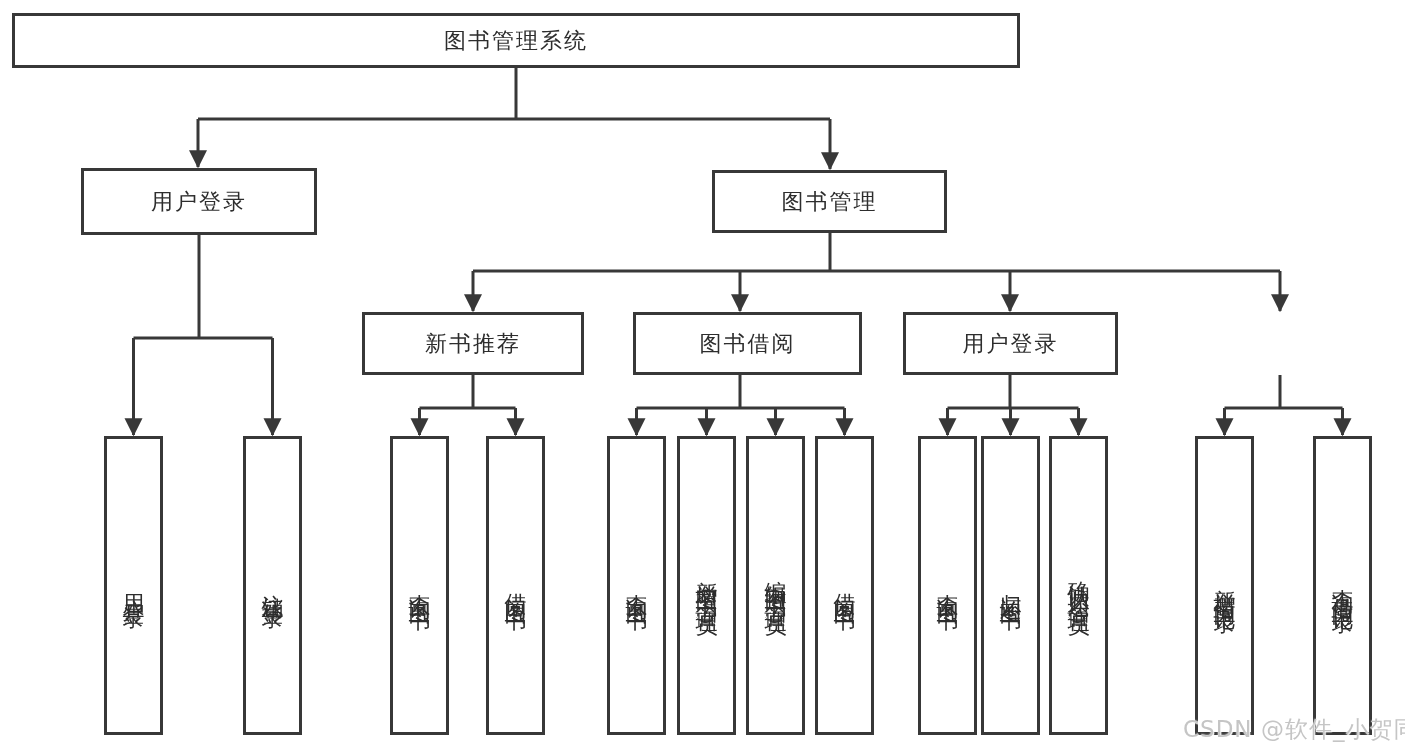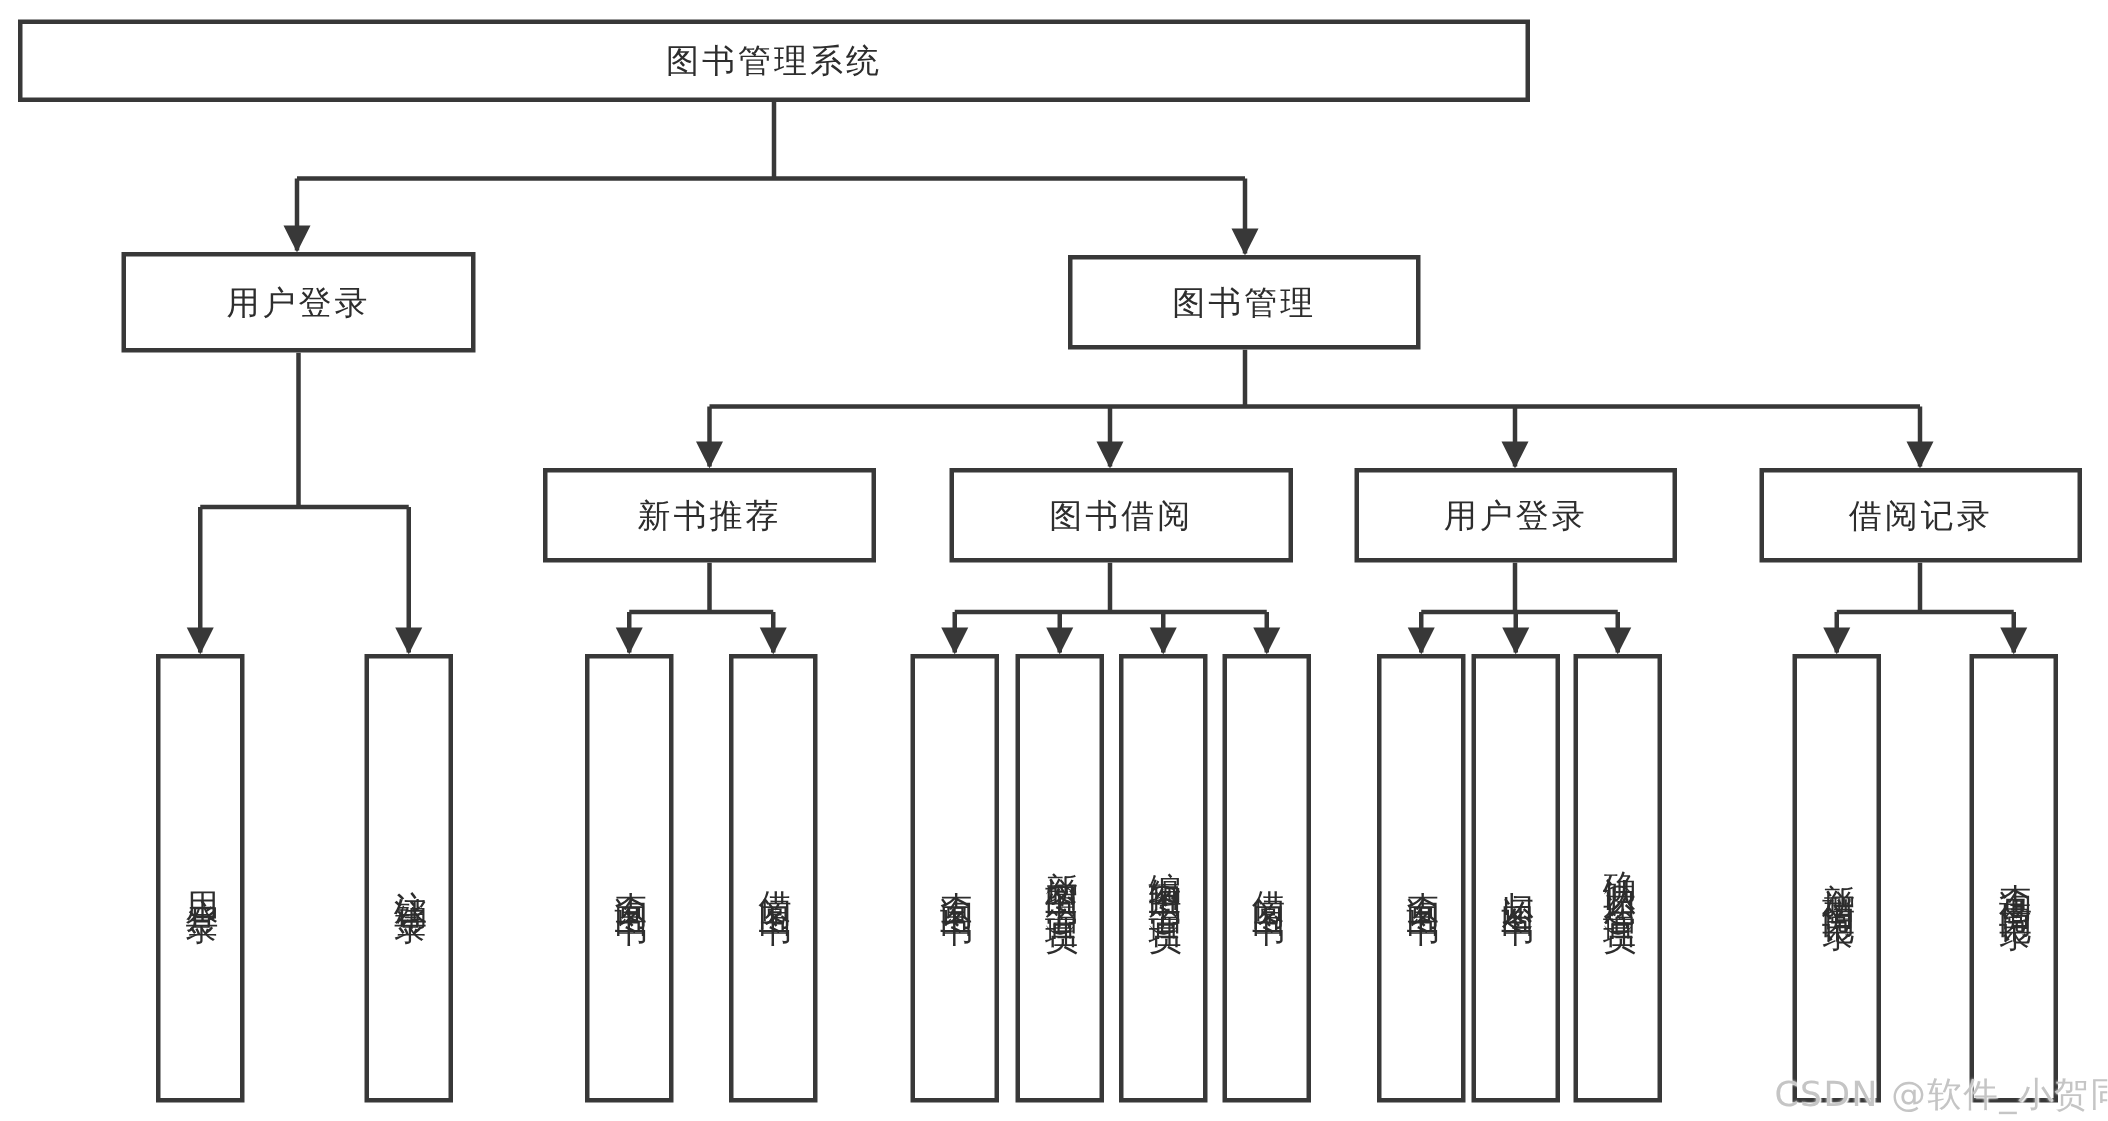--- a/index.html
+++ b/index.html
@@ -130,23 +130,20 @@
 
   <div class="box l1-b">
     <span>图书管理</span>
   </div>
   <div class="box l2 l2-b">
     <span>图书借阅</span>
   </div>
   <div class="box l2 l2-c">
     <span>用户登录</span>
   </div>
-  <div class="box l2 l2-d">
-    <span>借阅记录</span>
-  </div>
 
   <div class="box leaf lf1">
     <span class="vtext">用户登录</span>
   </div>
   <div class="box leaf lf2">
     <span class="vtext">注销登录</span>
   </div>
   <div class="box leaf lf3">
     <span class="vtext">查询图书</span>
   </div>

